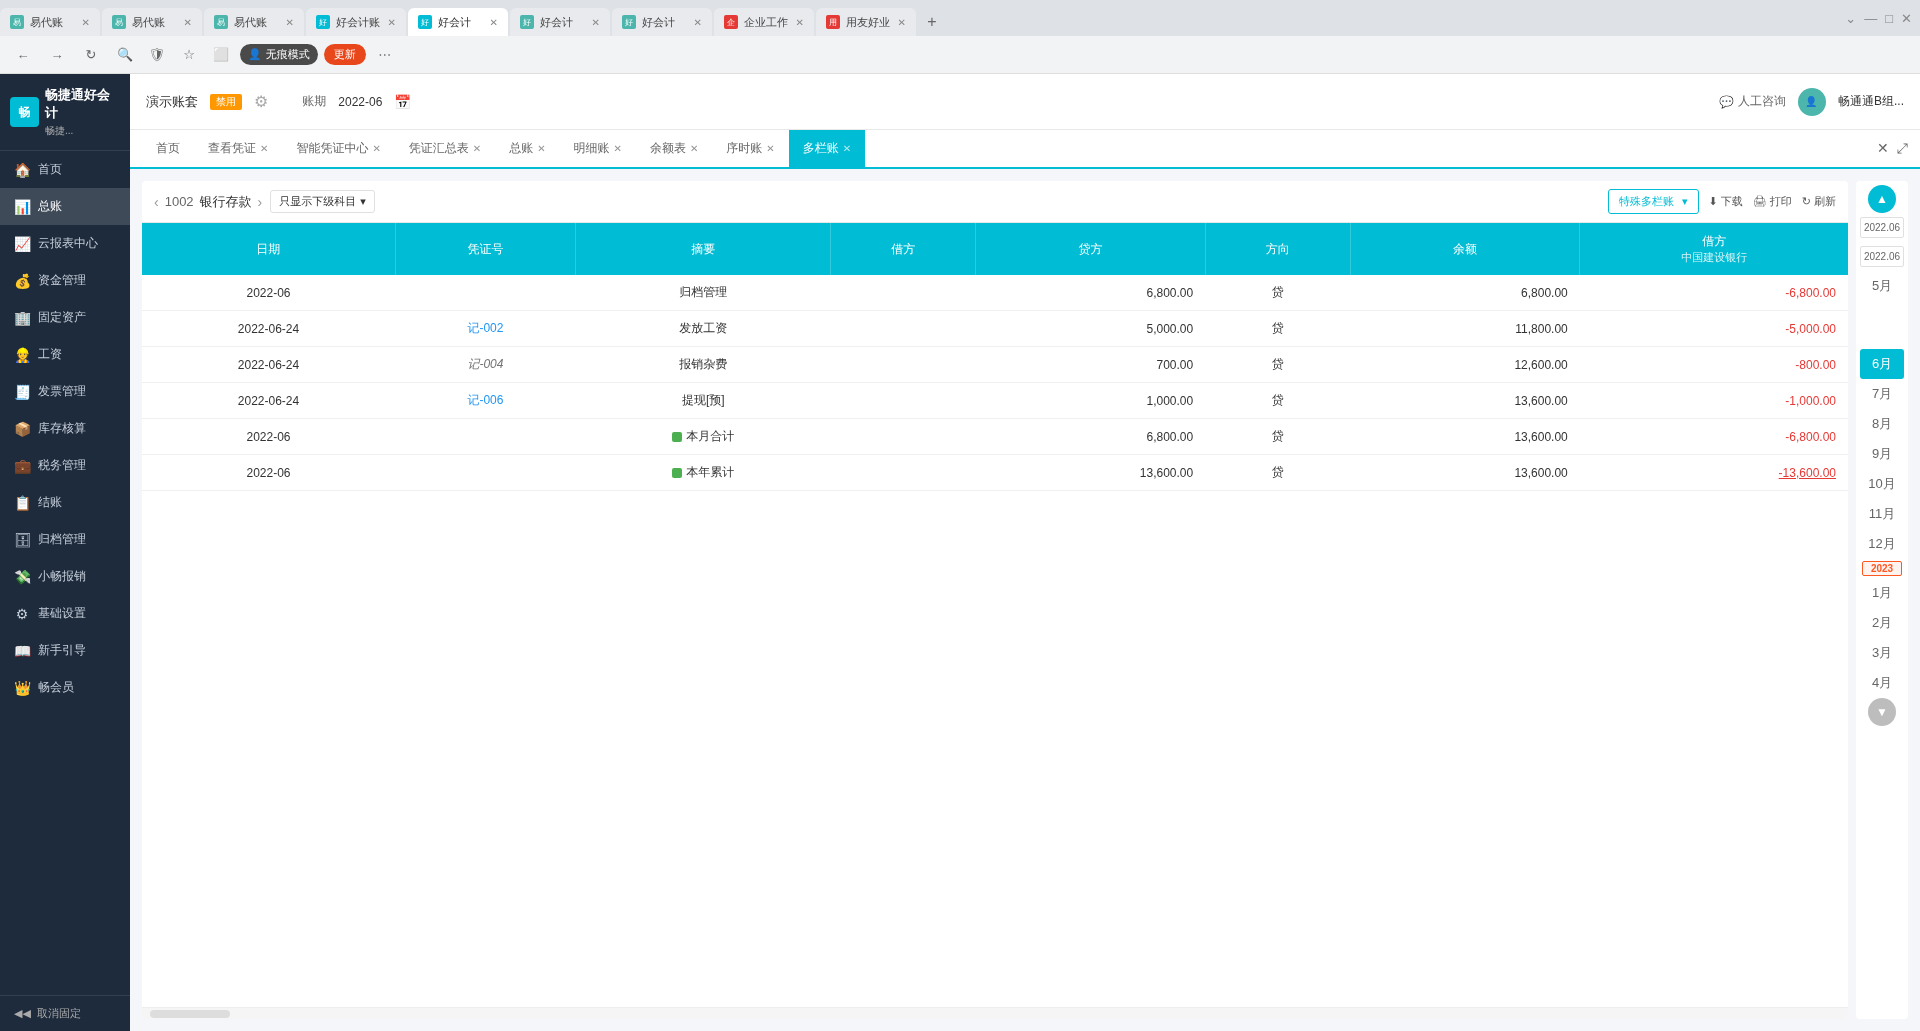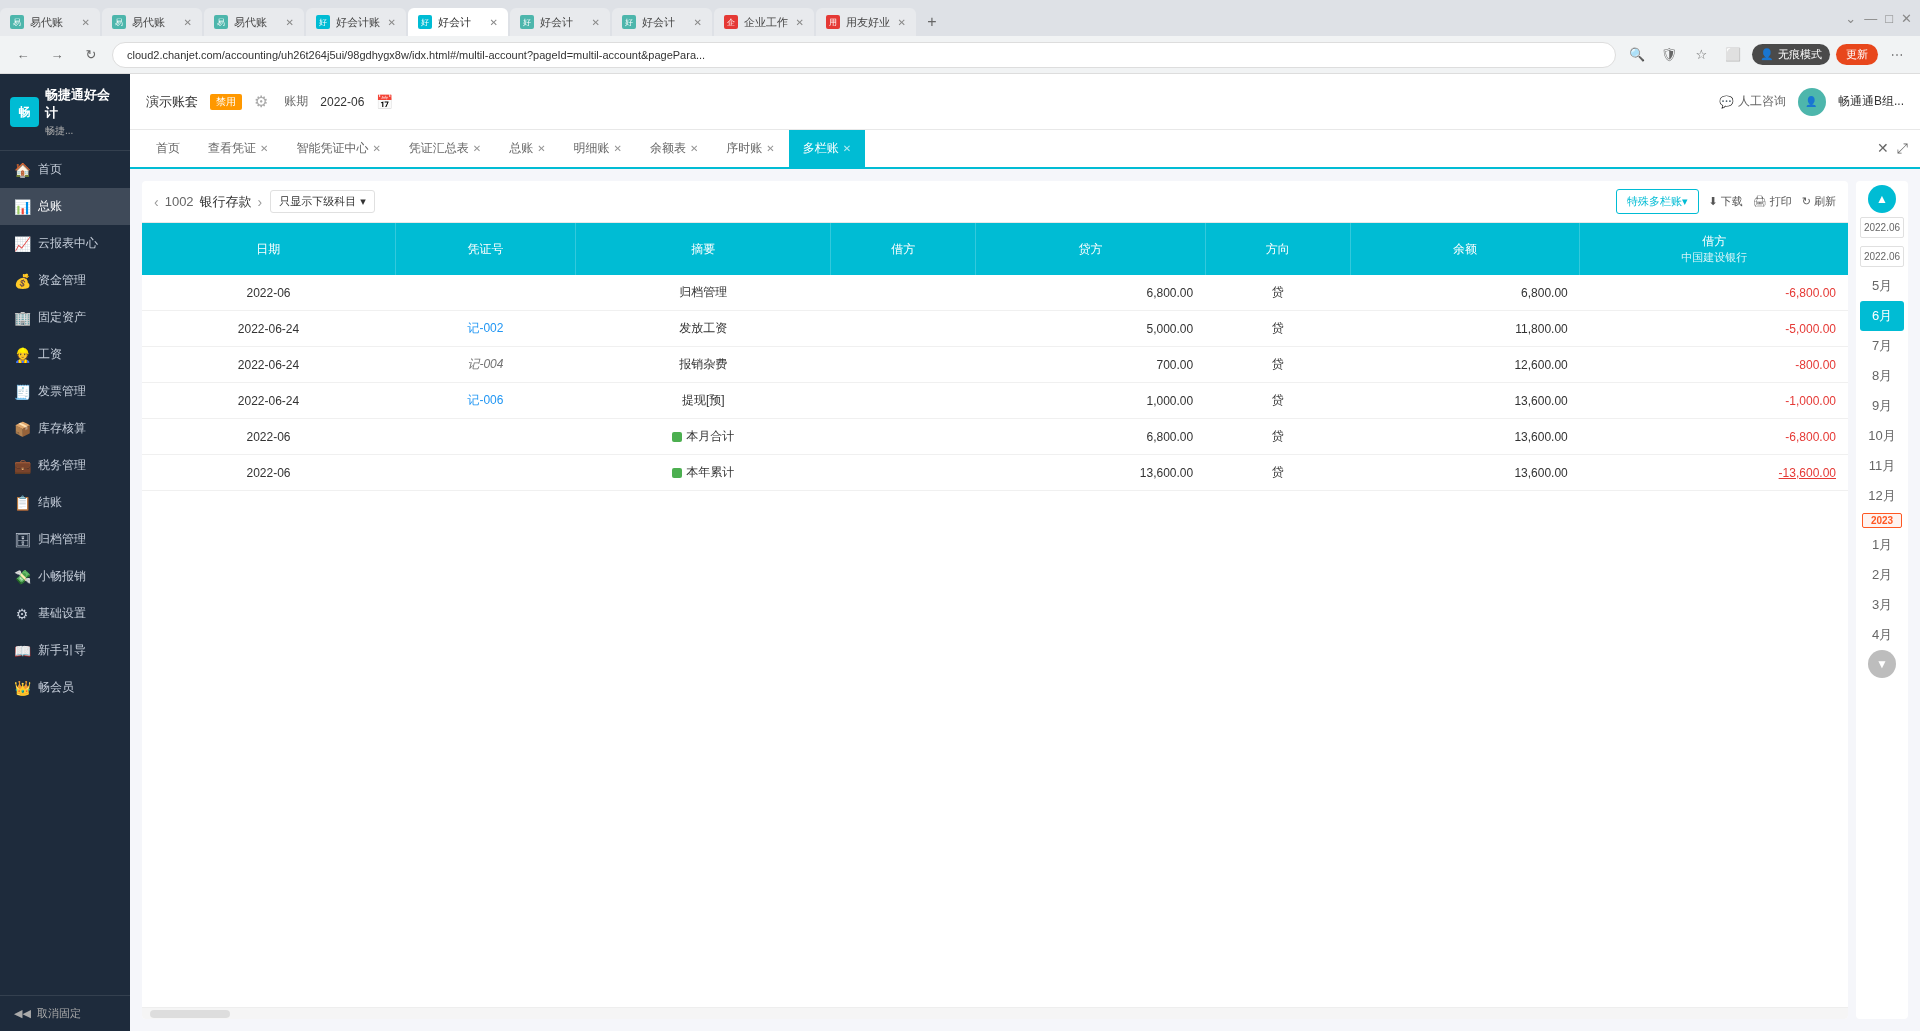--- a/index.html
+++ b/index.html
@@ -35,21 +35,21 @@
     .sidebar-item.active { background: rgba(255,255,255,0.15); color: #fff; }
     .sidebar-item-icon { font-size: 14px; width: 16px; text-align: center; }
     .sidebar-bottom { margin-top: auto; padding: 10px 14px; cursor: pointer; font-size: 11px; color: #aaa; display: flex; align-items: center; gap: 6px; border-top: 1px solid rgba(255,255,255,0.1); }
 
     
     .main-content { flex: 1; display: flex; flex-direction: column; background: #f5f6fa; overflow: hidden; }
 
     
     .app-header { background: #fff; height: 56px; display: flex; align-items: center; padding: 0 16px; border-bottom: 1px solid #e8e8e8; gap: 12px; }
     .demo-badge { background: #ff9800; color: #fff; font-size: 10px; padding: 1px 6px; border-radius: 2px; }
-    .period-label { font-size: 12px; color: #666; margin-left: 4px; }
+    .period-label { font-size: 12px; color: #666; margin-left: 22px; }
     .period-value { font-size: 12px; color: #333; font-weight: 500; }
     .header-actions { margin-left: auto; display: flex; align-items: center; gap: 12px; }
     .header-action-btn { font-size: 12px; color: #666; cursor: pointer; display: flex; align-items: center; gap: 4px; }
     .user-avatar { width: 28px; height: 28px; border-radius: 50%; background: #4db6ac; display: flex; align-items: center; justify-content: center; color: #fff; font-size: 10px; }
 
     
     .tab-nav { background: #fff; display: flex; align-items: center; border-bottom: 2px solid #00bcd4; padding: 0 12px; overflow-x: auto; }
     .tab-nav::-webkit-scrollbar { display: none; }
     .nav-tab { padding: 10px 14px; font-size: 12px; color: #666; cursor: pointer; white-space: nowrap; display: flex; align-items: center; gap: 4px; border-bottom: 2px solid transparent; margin-bottom: -2px; }
     .nav-tab.active { color: #00bcd4; border-bottom-color: #00bcd4; background: #00bcd4; color: #fff; }
@@ -58,21 +58,21 @@
     
     .content-area { flex: 1; display: flex; overflow: hidden; padding: 12px; gap: 8px; }
 
     
     .ledger-panel { flex: 1; background: #fff; border-radius: 4px; display: flex; flex-direction: column; overflow: hidden; }
     .ledger-toolbar { display: flex; align-items: center; padding: 8px 12px; border-bottom: 1px solid #e8e8e8; gap: 8px; }
     .account-nav { display: flex; align-items: center; gap: 6px; }
     .account-nav-btn { cursor: pointer; color: #999; font-size: 14px; }
     .filter-select { display: flex; align-items: center; gap: 4px; border: 1px solid #e0e0e0; border-radius: 3px; padding: 3px 8px; font-size: 11px; color: #333; cursor: pointer; }
     .toolbar-actions { margin-left: auto; display: flex; align-items: center; gap: 10px; }
-    .special-btn { border: 1px solid #00bcd4; color: #00bcd4; border-radius: 3px; padding: 4px 10px; font-size: 11px; cursor: pointer; display: flex; align-items: center; gap: 0; }
+    .special-btn { border: 1px solid #00bcd4; color: #00bcd4; border-radius: 3px; padding: 4px 10px; font-size: 11px; cursor: pointer; display: flex; align-items: center; gap: 8px; }
     .action-btn { color: #555; font-size: 11px; cursor: pointer; display: flex; align-items: center; gap: 3px; }
 
     
     .ledger-table { flex: 1; overflow-y: auto; }
     table { width: 100%; border-collapse: collapse; }
     thead tr { background: #00bcd4; }
     thead th { color: #fff; font-size: 12px; font-weight: 500; padding: 10px 12px; text-align: center; border-right: 1px solid rgba(255,255,255,0.2); }
     thead th:last-child { border-right: none; }
     .th-sub { font-size: 11px; font-weight: 400; color: rgba(255,255,255,0.85); }
     tbody tr { border-bottom: 1px solid #f0f0f0; }
@@ -82,21 +82,21 @@
     .green-dot { width: 10px; height: 10px; background: #4caf50; border-radius: 2px; display: inline-block; }
 
     
     .ledger-table::-webkit-scrollbar { width: 6px; }
     .ledger-table::-webkit-scrollbar-thumb { background: #ddd; border-radius: 3px; }
 
     
     .timeline-panel { width: 52px; background: #fff; border-radius: 4px; display: flex; flex-direction: column; align-items: center; overflow-y: auto; padding: 4px 0; position: relative; }
     .timeline-panel::-webkit-scrollbar { display: none; }
     .timeline-item { width: 44px; display: flex; align-items: center; justify-content: center; padding: 6px 0; font-size: 13px; color: #666; cursor: pointer; border-radius: 3px; text-align: right; }
-    .timeline-item.active { background: #00bcd4; color: #fff; border-radius: 3px; }
+    .timeline-item.active { background: #00bcd4; color: #fff; border-radius: 3px; margin-top: 48px; }
     .timeline-year { font-size: 10px; color: #ff5722; font-weight: bold; background: #fff3f0; border: 1px solid #ff5722; border-radius: 2px; padding: 1px 4px; width: 40px; text-align: center; margin: 2px 0; }
     .timeline-circle { width: 28px; height: 28px; border-radius: 50%; background: #00bcd4; display: flex; align-items: center; justify-content: center; color: #fff; font-size: 12px; cursor: pointer; }
     .timeline-circle.down { background: #bdbdbd; }
   </style>
 </head>
 <body>
 
 <div class="browser-chrome">
   <div class="tab-bar">
 
@@ -170,21 +170,20 @@
     <span style="color:#888;font-size:13px;cursor:pointer;">—</span>
     <span style="color:#888;font-size:13px;cursor:pointer;">□</span>
     <span style="color:#888;font-size:13px;cursor:pointer;">✕</span>
   </div>
 </div>
 
 <div class="address-bar-row">
   <div class="nav-btn">←</div>
   <div class="nav-btn">→</div>
   <div class="nav-btn">↻</div>
-  <input class="address-input" readonly="" value="cloud2.chanjet.com/accounting/uh26t264j5ui/98gdhygx8w/idx.html#/multil-account?pageId=multil-account&amp;pagePara..." style="">
   <div class="browser-actions">
     <div class="browser-action-btn">🔍</div>
     <div class="browser-action-btn">🛡</div>
     <div class="browser-action-btn">☆</div>
     <div class="browser-action-btn">⬜</div>
     <div class="no-trace-btn">
       <span>👤</span>
       <span>无痕模式</span>
     </div>
     <div class="update-btn">更新</div>

